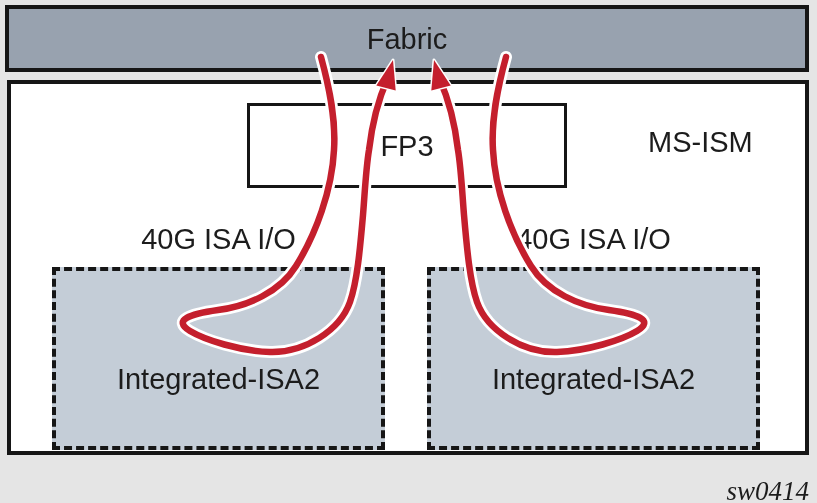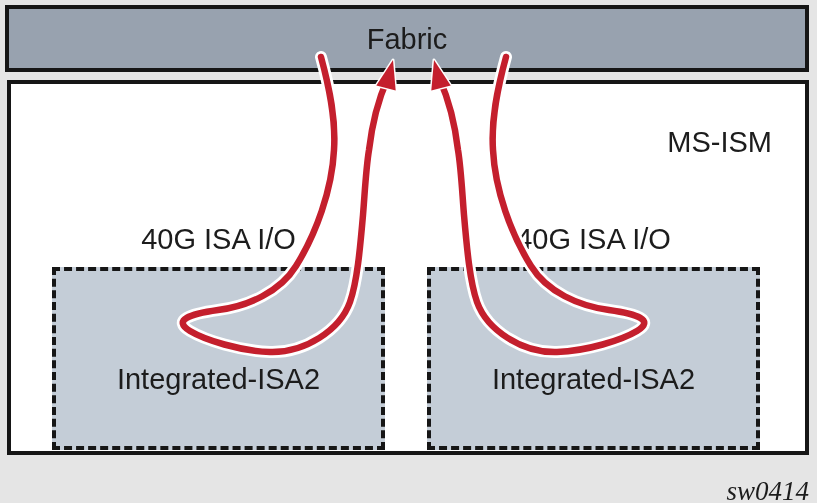--- a/index.html
+++ b/index.html
@@ -29,21 +29,21 @@
   .msism-box{
     left:7px;top:80px;width:802px;height:375px;
     background:#ffffff;
     border:4px solid var(--line-black);
   }
   .fp3-box{
     left:247px;top:103px;width:320px;height:85px;
     background:#ffffff;
     border:3px solid var(--line-black);
   }
-  .msism-label{left:648px;top:127px;width:124px;text-align:right;}
+  .msism-label{left:648px;top:127px;width:124px;text-align:left;}
   .io-label-left{left:52px;top:224px;width:333px;text-align:center;}
   .io-label-right{left:427px;top:224px;width:333px;text-align:center;}
   .isa-box{
     top:267px;width:333px;height:183px;
     background:var(--isa-fill);
     border:4px dashed var(--line-black);
   }
   .isa-box-left{left:52px;}
   .isa-box-right{left:427px;}
   .isa-label-left{left:52px;top:364px;width:333px;text-align:center;}
@@ -66,20 +66,23 @@
 <body>
 
 <div class="stage">
 
   <div class="abs fabric-bar center">
     <span class="lbl">Fabric</span>
   </div>
 
   <div class="abs msism-box"></div>
 
+  <div class="abs fp3-box center">
+    <span class="lbl">FP3</span>
+  </div>
 
   <div class="abs lbl msism-label">MS-ISM</div>
 
   <div class="abs lbl io-label-left">40G ISA I/O</div>
   <div class="abs lbl io-label-right">40G ISA I/O</div>
 
   <div class="abs isa-box isa-box-left"></div>
   <div class="abs isa-box isa-box-right"></div>
 
   <div class="abs lbl isa-label-left">Integrated-ISA2</div>

